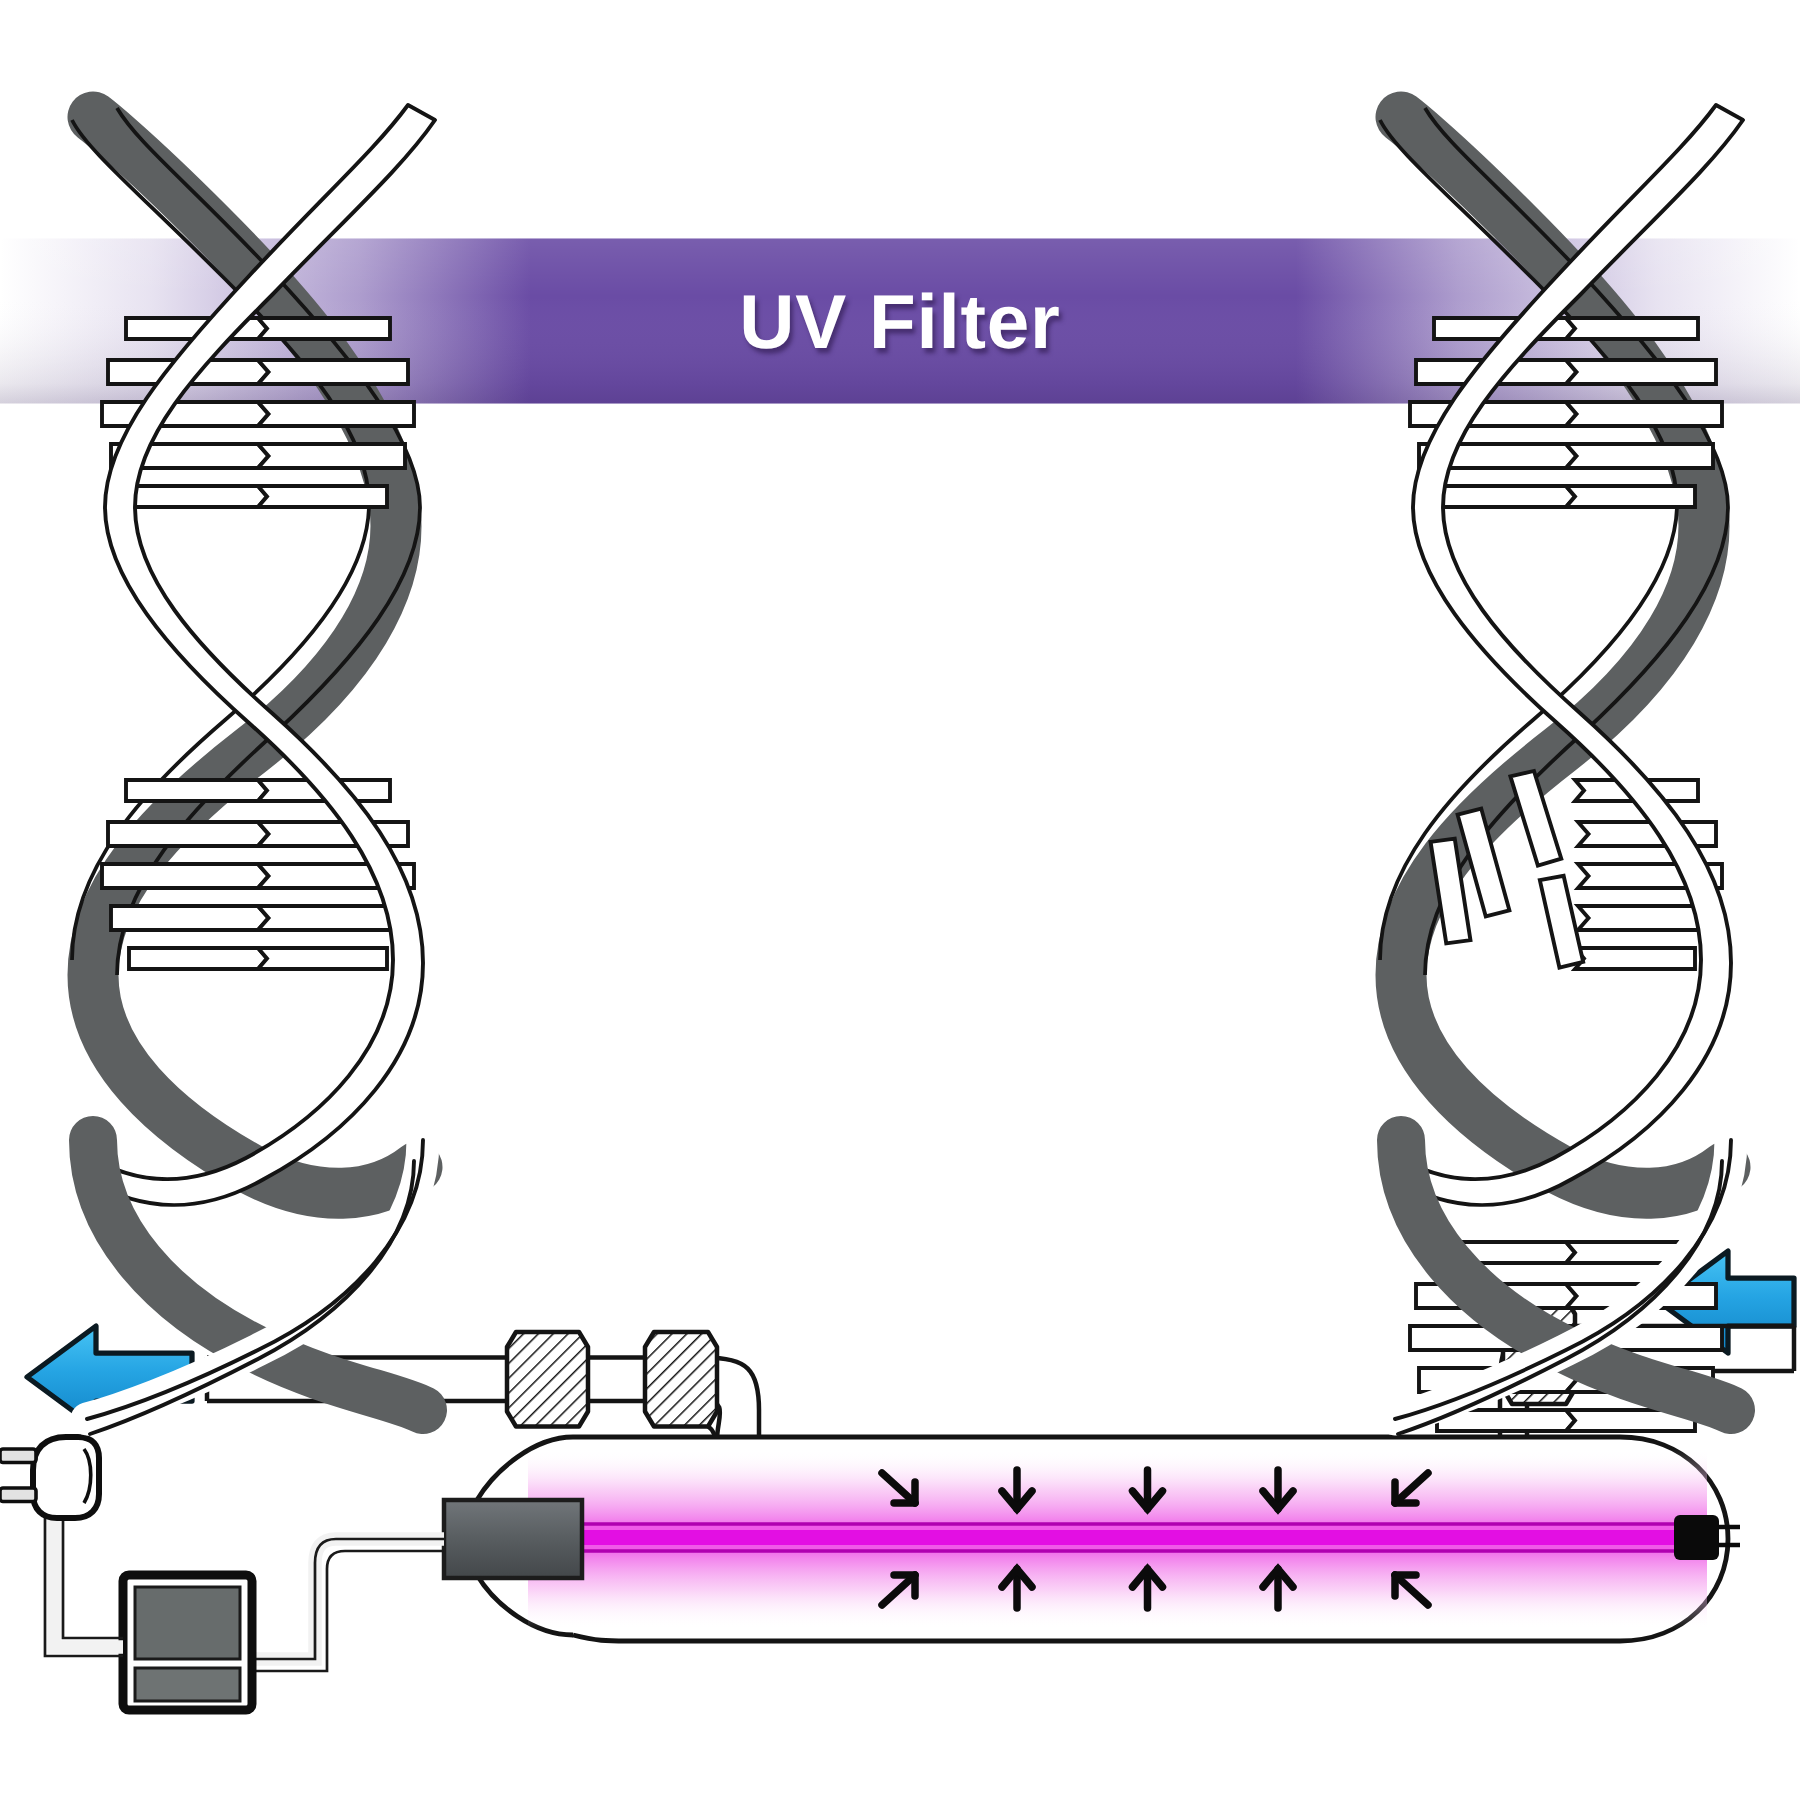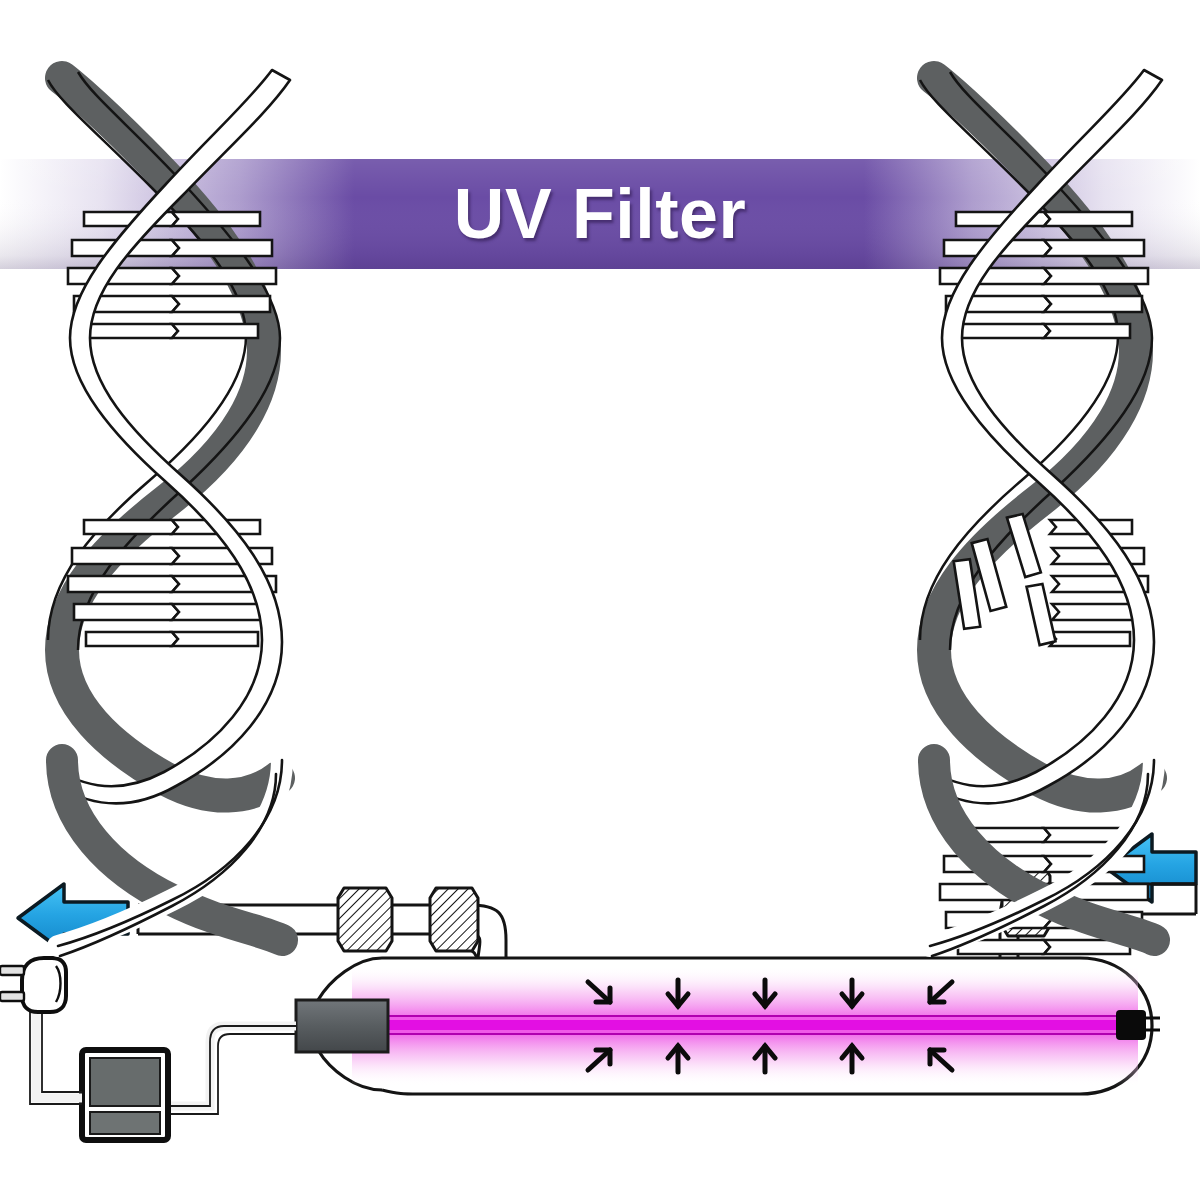--- a/index.html
+++ b/index.html
@@ -46,21 +46,21 @@
   #banner-title {
     position: absolute;
     left: 0;
     top: 0;
     width: 1200px;
     height: 126px;
     display: flex;
     align-items: center;
     justify-content: center;
     color: #ffffff;
-    font-size: 70px;
+    font-size: 51px;
     font-weight: bold;
     letter-spacing: 0.5px;
     text-shadow: 2px 3px 3px rgba(40,20,70,0.55);
     font-family: "Liberation Sans", sans-serif;
     z-index: 5;
   }
   
   #dna-layer { z-index: 6; pointer-events: none; }
   #lamp-layer { z-index: 2; }
 </style>

